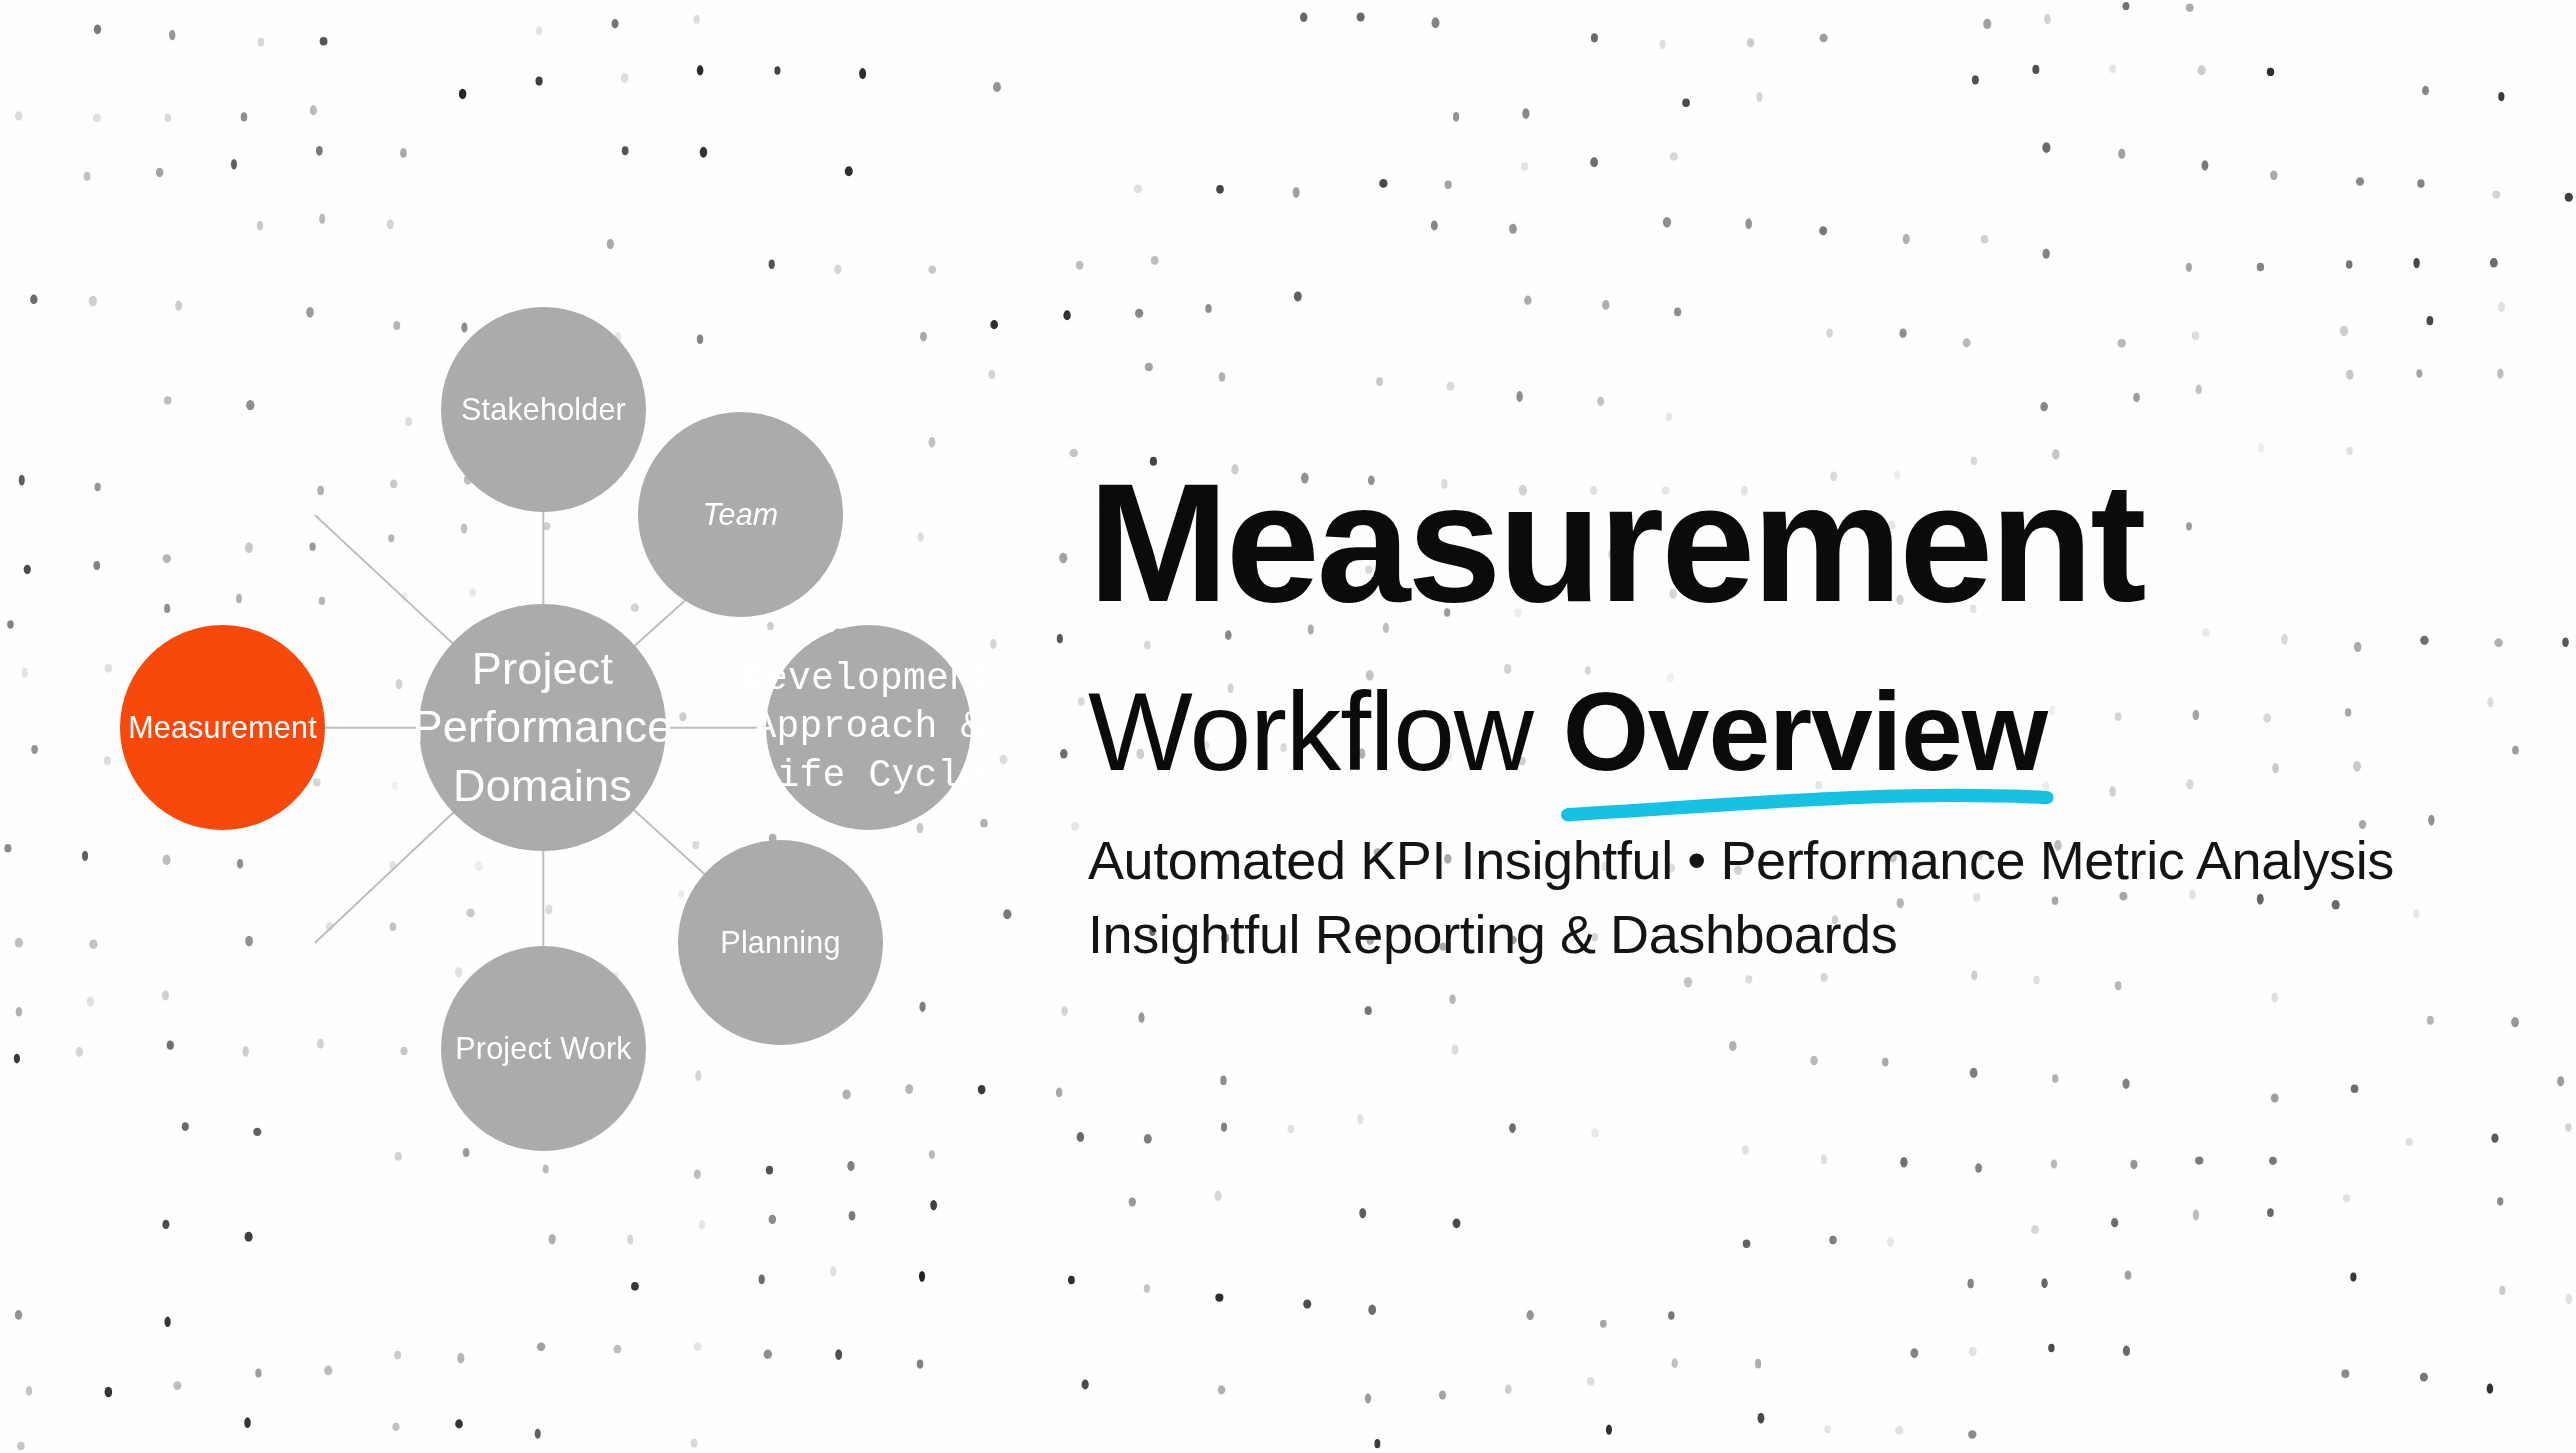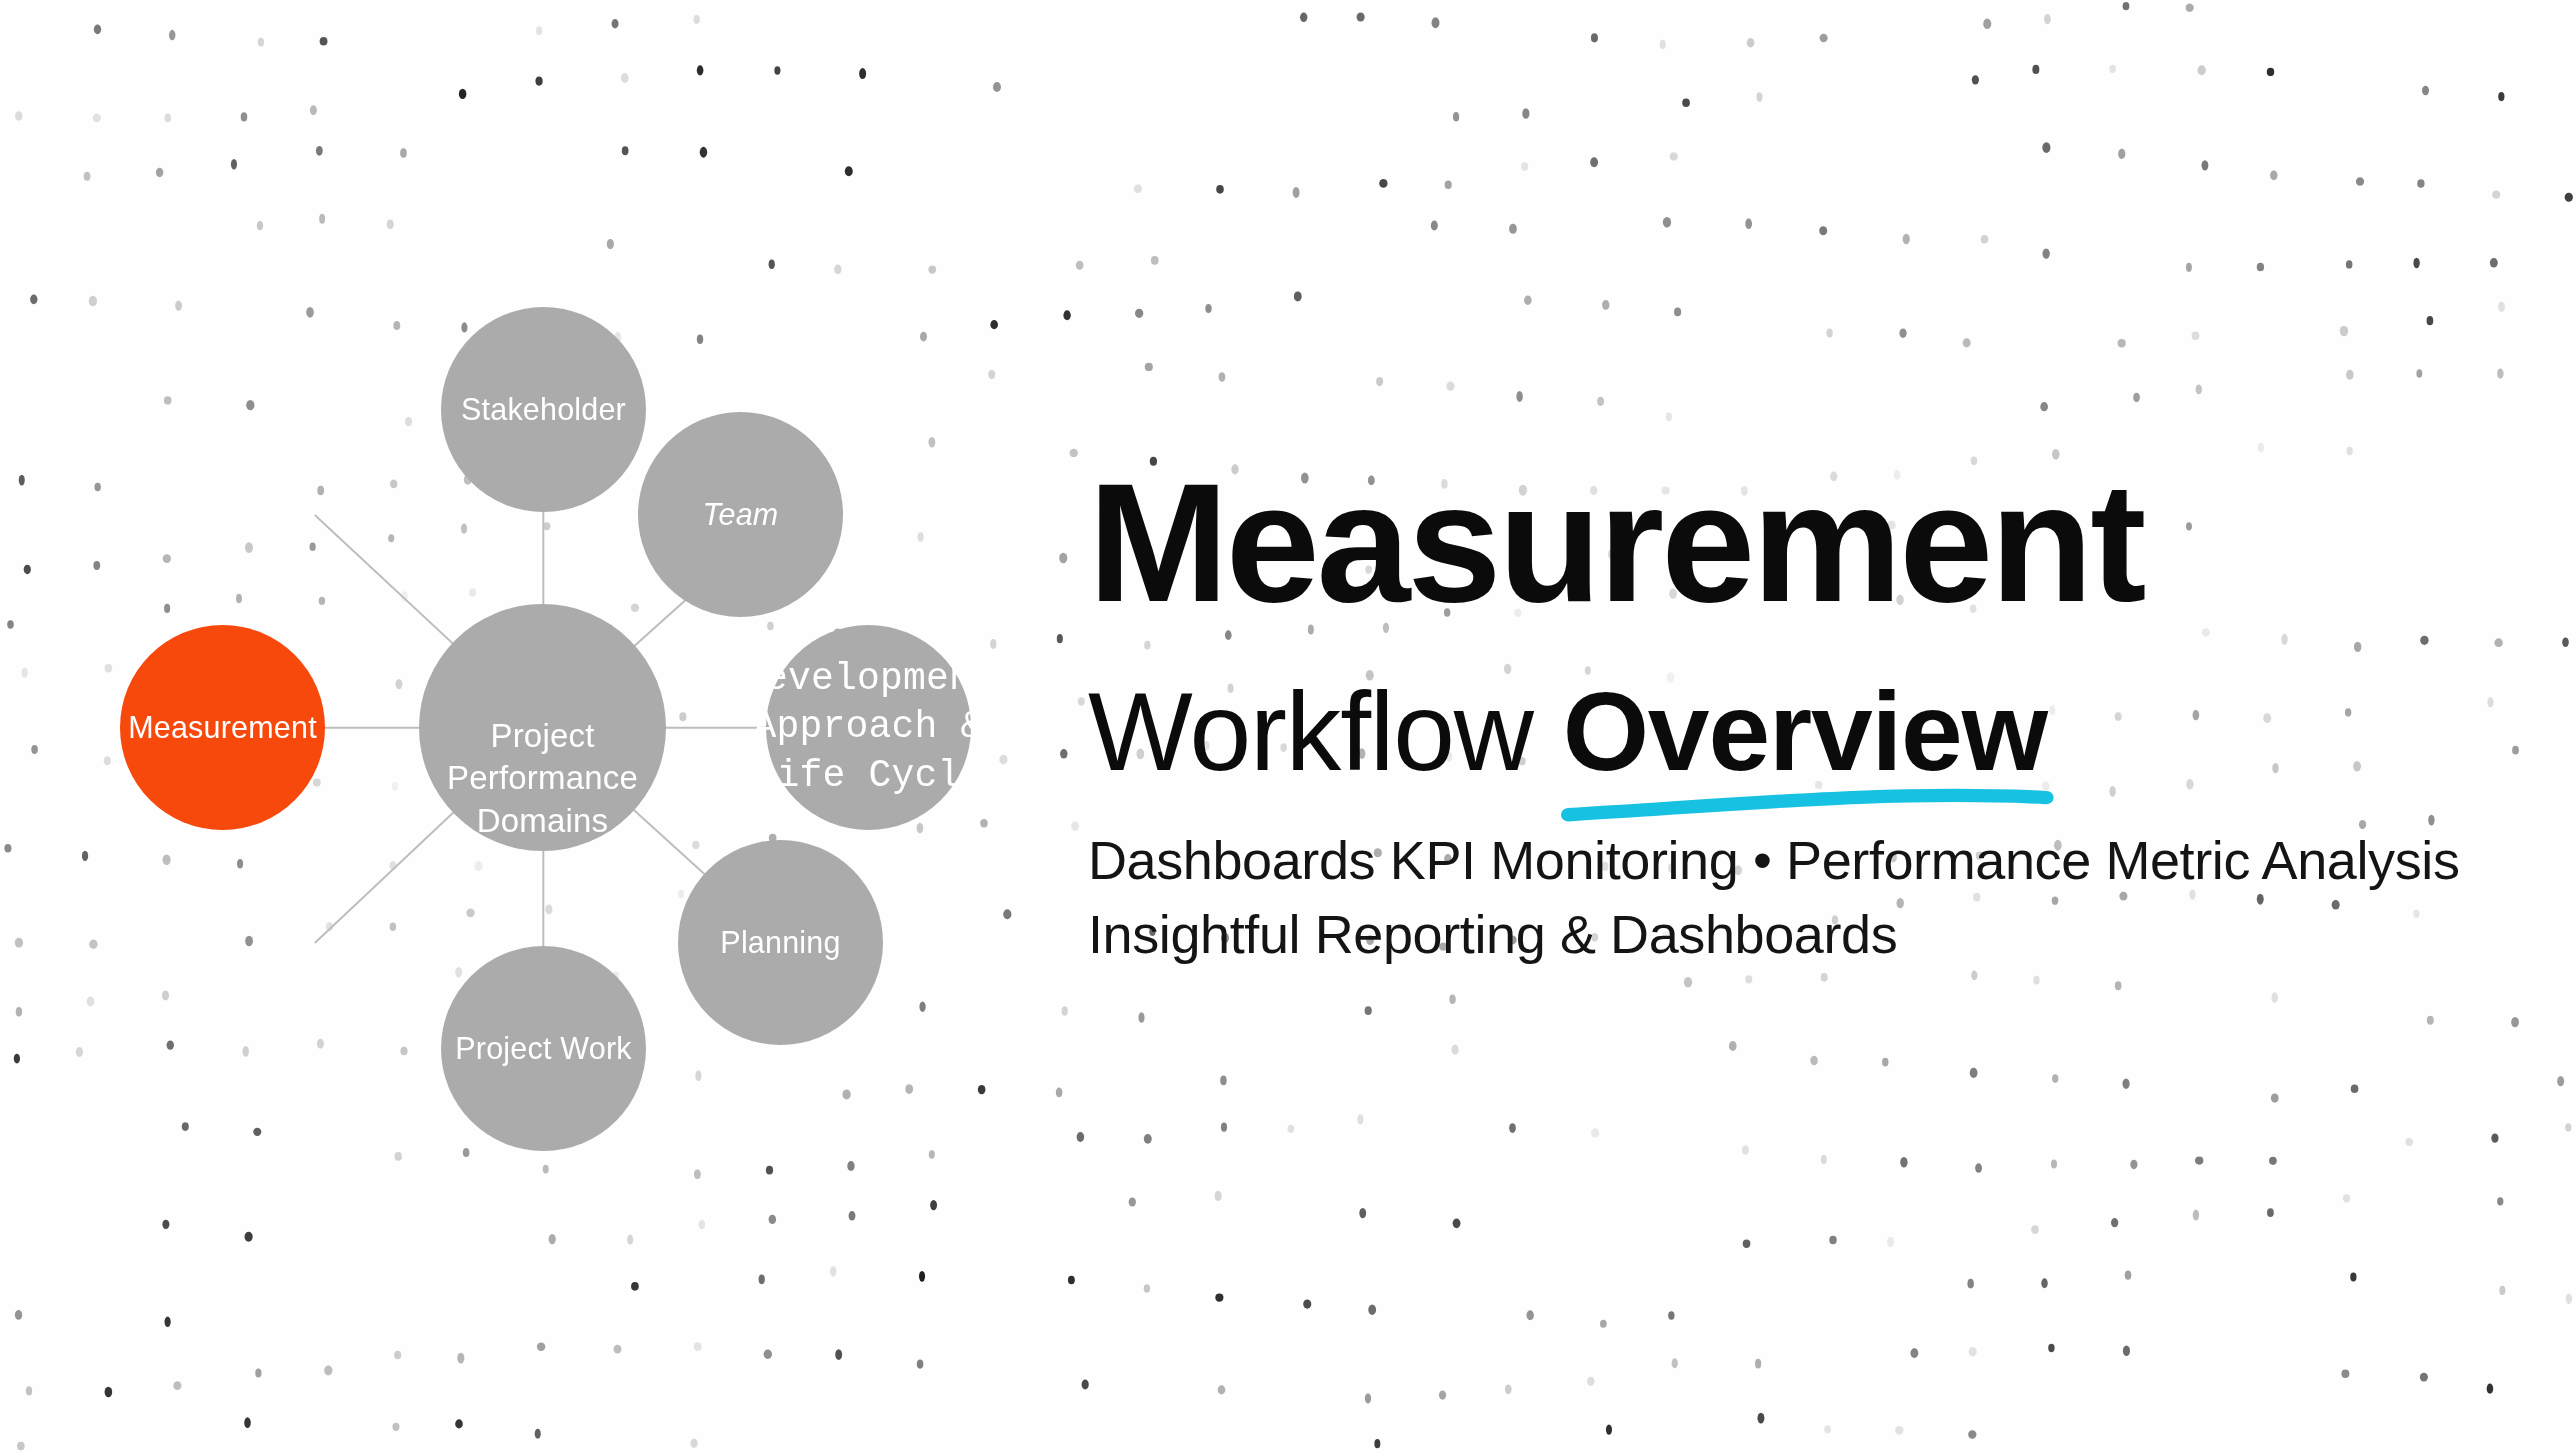--- a/index.html
+++ b/index.html
@@ -23,21 +23,21 @@
   .diagram{position:absolute;inset:0;z-index:1;}
   .connectors{position:absolute;left:0;top:0;}
   .connectors line{stroke:var(--connector-gray);stroke-width:2.5;}
   .node{
     position:absolute;border-radius:50%;
     background:var(--node-gray);
     display:flex;align-items:center;justify-content:center;text-align:center;
     color:#FFFFFF;font-size:30.5px;line-height:1.28;letter-spacing:0.2px;
     padding:7.8px;
   }
-  .node--center{font-size:33px;line-height:1.3;align-items:flex-end;}
+  .node--center{font-size:45px;line-height:1.3;}
   .node--active{background:var(--accent-orange);}
   .n-center      {left:419px; top:604px;  width:247px;height:247px;}
   .n-stakeholder {left:441px; top:307px;  width:205px;height:205px;}
   .n-team        {left:638px; top:412px;  width:205px;height:205px;font-style:italic;}
   .n-dev         {left:766px; top:625px;  width:205px;height:205px;font-size:38px;font-family:Liberation Mono, monospace;}
   .n-planning    {left:678px; top:840px; width:205px;height:205px;}
   .n-projectwork {left:441px; top:946px; width:205px;height:205px;}
   .n-delivery    {left:212px; top:840px; width:205px;height:205px;}
   .n-measurement {left:120px; top:625px;  width:205px;height:205px;}
   .n-uncertainty {left:212px; top:412px;  width:205px;height:205px;}
@@ -551,17 +551,17 @@
 </div>
 
 <div class="hero">
   <h1>Measurement</h1>
   <h2>
     <span class="reg">Workflow</span><span class="overview"><span>Overview</span><svg class="swoosh" viewBox="0 0 580 46" preserveAspectRatio="none">
           <path d="M12 38 C 200 26, 380 6, 568 16"></path>
         </svg></span>
   </h2>
   <p class="desc">
-    <span style="display:block">Dashboards KPI Monitoring • Performance Metric Analysis</span>
+    <span style="display:block">Automated KPI Insightful • Performance Metric Analysis</span>
     <span style="display:block">Insightful Reporting &amp; Dashboards</span>
   </p>
 </div>
 
 
 </body></html>

